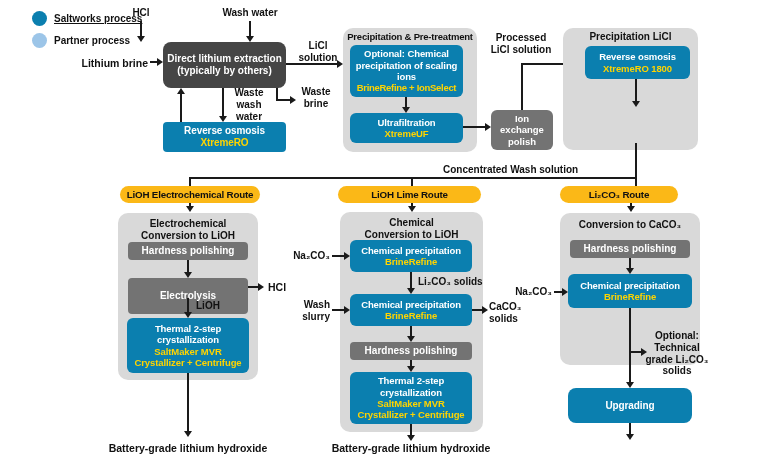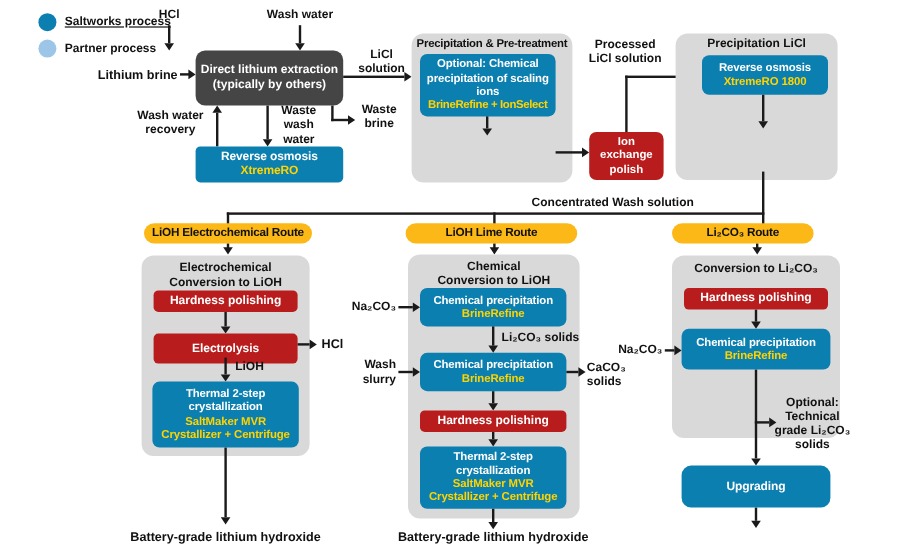--- a/index.html
+++ b/index.html
@@ -8,21 +8,21 @@
   .abs{position:absolute;}
   .lbl{position:absolute;font-weight:bold;color:#111;font-size:10px;line-height:1.18;}
   .ctr{text-align:center;}
   .rt{text-align:right;}
   .nw{white-space:nowrap;}
   .panel{position:absolute;background:#d9d9d9;border-radius:10px;}
   .panel-title{position:absolute;font-weight:bold;font-size:10px;color:#111;text-align:center;line-height:1.18;}
   .bbox{position:absolute;background:#0b7faf;border-radius:6px;display:flex;flex-direction:column;
         align-items:center;justify-content:center;color:#fff;font-weight:bold;font-size:9.5px;
         text-align:center;line-height:1.2;letter-spacing:-0.1px;}
-  .lbox{position:absolute;background:#b91c1c;border-radius:4px;display:flex;flex-direction:column;
+  .lbox{position:absolute;background:#737373;border-radius:4px;display:flex;flex-direction:column;
         align-items:center;justify-content:center;color:#fff;font-weight:bold;font-size:10px;
         text-align:center;line-height:1.2;}
   .prod{color:#ffd400;}
   .banner{position:absolute;background:#fbb817;border-radius:9px;height:17px;display:flex;
           align-items:center;justify-content:center;color:#111;font-weight:bold;font-size:9.8px;
           letter-spacing:-0.2px;white-space:nowrap;}
   .vline{position:absolute;width:2px;background:#1a1a1a;}
   .hline{position:absolute;height:2px;background:#1a1a1a;}
   .arr-d{position:absolute;width:0;height:0;border-left:4px solid transparent;
          border-right:4px solid transparent;border-top:6px solid #1a1a1a;}
@@ -56,21 +56,20 @@
 
   <div class="abs" style="left:163px;top:42px;width:123px;height:46px;background:#454545;border-radius:8px;display:flex;flex-direction:column;align-items:center;justify-content:center;color:#fff;font-weight:bold;font-size:10px;text-align:center;line-height:1.25;">
     <span>Direct lithium extraction</span>
     <span>(typically by others)</span>
   </div>
 
   <div class="lbl ctr" style="left:294px;top:40px;width:48px;">LiCl solution</div>
   <div class="hline" style="left:286px;top:63px;width:51px;"></div>
   <div class="arr-r" style="left:337px;top:60px;"></div>
 
-  <div class="lbl ctr" style="left:108px;top:91px;width:68px;">Wash water recovery</div>
   <div class="vline" style="left:180px;top:94px;height:28px;"></div>
   <div class="arr-u" style="left:177px;top:88px;"></div>
 
   <div class="vline" style="left:222px;top:88px;height:28px;"></div>
   <div class="arr-d" style="left:219px;top:116px;"></div>
   <div class="lbl ctr" style="left:229px;top:87px;width:40px;">Waste wash water</div>
 
   <div class="vline" style="left:276px;top:88px;height:13px;"></div>
   <div class="hline" style="left:276px;top:99px;width:14px;"></div>
   <div class="arr-r" style="left:290px;top:96px;"></div>
@@ -82,20 +81,24 @@
   </div>
 
   <div class="panel" style="left:343px;top:28px;width:134px;height:124px;"></div>
   <div class="panel-title nw" style="left:341px;top:31px;width:138px;font-size:9.5px;letter-spacing:-0.2px;">Precipitation &amp; Pre-treatment</div>
   <div class="bbox" style="left:350px;top:45px;width:113px;height:52px;">
     <span>Optional: Chemical precipitation of scaling ions</span>
     <span class="prod nw" style="letter-spacing:-0.3px;">BrineRefine + IonSelect</span>
   </div>
   <div class="vline" style="left:405px;top:97px;height:10px;"></div>
   <div class="arr-d" style="left:402px;top:107px;"></div>
+  <div class="bbox" style="left:350px;top:113px;width:113px;height:30px;">
+    <span>Ultrafiltration</span>
+    <span class="prod">XtremeUF</span>
+  </div>
   <div class="hline" style="left:463px;top:126px;width:22px;"></div>
   <div class="arr-r" style="left:485px;top:123px;"></div>
 
   <div class="lbox" style="left:491px;top:110px;width:62px;height:40px;border-radius:6px;font-size:9.5px;">
     <span style="width:56px;">Ion exchange polish</span>
   </div>
   <div class="lbl ctr" style="left:486px;top:32px;width:70px;">Processed LiCl solution</div>
   <div class="vline" style="left:521px;top:63px;height:47px;"></div>
   <div class="hline" style="left:521px;top:63px;width:58px;"></div>
   <div class="arr-r" style="left:579px;top:60px;"></div>
@@ -127,21 +130,21 @@
   <div class="arr-d" style="left:627px;top:206px;"></div>
 
   <div class="panel" style="left:118px;top:213px;width:140px;height:167px;"></div>
   <div class="panel-title" style="left:128px;top:218px;width:120px;">
     <div>Electrochemical</div>
     <div>Conversion to LiOH</div>
   </div>
   <div class="lbox" style="left:128px;top:242px;width:120px;height:18px;">Hardness polishing</div>
   <div class="vline" style="left:187px;top:260px;height:12px;"></div>
   <div class="arr-d" style="left:184px;top:272px;"></div>
-  <div class="lbox" style="left:128px;top:278px;width:120px;height:25px;">Electrolysis</div>
+  <div class="lbox" style="left:128px;top:278px;width:120px;height:36px;">Electrolysis</div>
   <div class="hline" style="left:248px;top:286px;width:10px;"></div>
   <div class="arr-r" style="left:258px;top:283px;"></div>
   <div class="lbl nw" style="left:268px;top:281px;font-size:10.5px;">HCl</div>
   <div class="vline" style="left:187px;top:298px;height:14px;"></div>
   <div class="arr-d" style="left:184px;top:312px;"></div>
   <div class="lbl nw" style="left:196px;top:300px;">LiOH</div>
   <div class="bbox" style="left:127px;top:318px;width:122px;height:55px;">
     <span style="width:110px;">Thermal 2-step crystallization</span>
     <span class="prod">SaltMaker MVR</span>
     <span class="prod nw">Crystallizer + Centrifuge</span>
@@ -183,21 +186,21 @@
   <div class="bbox" style="left:350px;top:372px;width:122px;height:52px;">
     <span style="width:110px;">Thermal 2-step crystallization</span>
     <span class="prod">SaltMaker MVR</span>
     <span class="prod nw">Crystallizer + Centrifuge</span>
   </div>
   <div class="vline" style="left:410px;top:424px;height:11px;"></div>
   <div class="arr-d" style="left:407px;top:435px;"></div>
   <div class="lbl ctr nw" style="left:325px;top:442px;width:172px;font-size:10.5px;">Battery-grade lithium hydroxide</div>
 
   <div class="panel" style="left:560px;top:213px;width:140px;height:152px;"></div>
-  <div class="panel-title nw" style="left:562px;top:219px;width:136px;">Conversion to Li₂CO₃</div>
+  <div class="panel-title nw" style="left:562px;top:219px;width:136px;">Conversion to CaCO₃</div>
   <div class="lbox" style="left:570px;top:240px;width:120px;height:18px;">Hardness polishing</div>
   <div class="vline" style="left:629px;top:258px;height:10px;"></div>
   <div class="arr-d" style="left:626px;top:268px;"></div>
   <div class="bbox" style="left:568px;top:274px;width:124px;height:34px;">
     <span>Chemical precipitation</span>
     <span class="prod">BrineRefine</span>
   </div>
   <div class="lbl rt nw" style="left:512px;top:286px;width:40px;">Na₂CO₃</div>
   <div class="hline" style="left:554px;top:291px;width:8px;"></div>
   <div class="arr-r" style="left:562px;top:288px;"></div>

